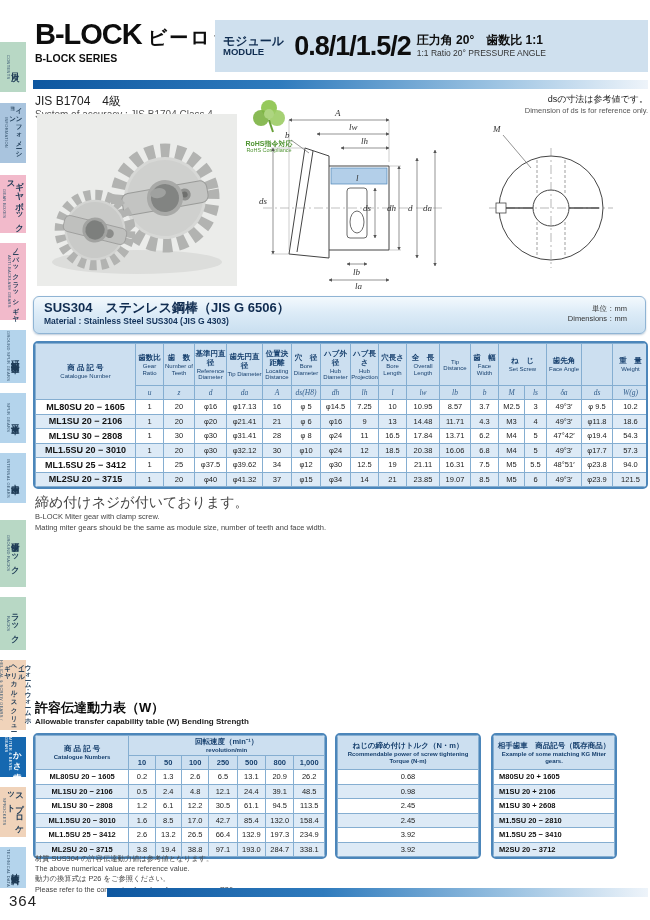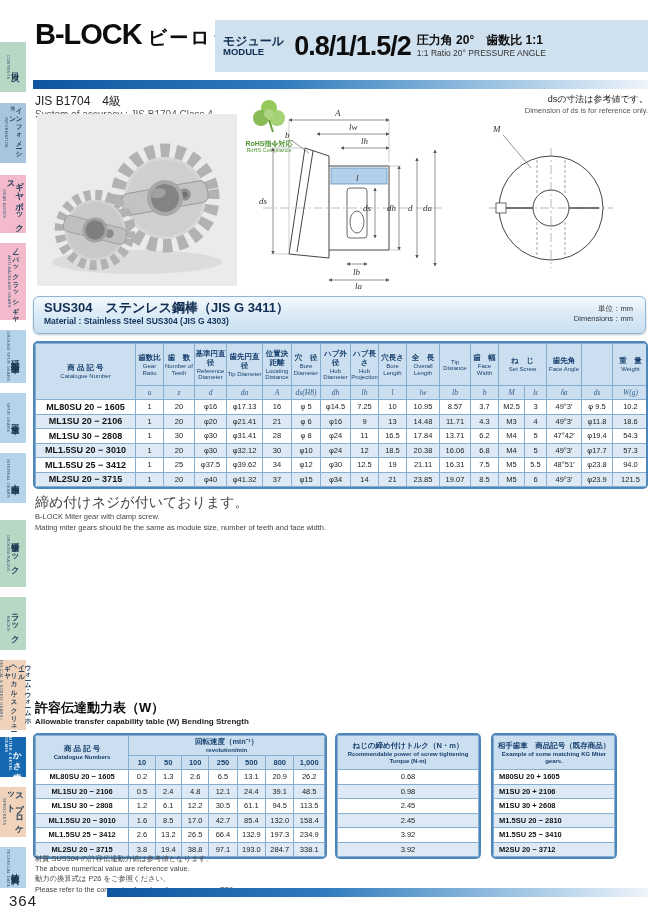--- a/index.html
+++ b/index.html
@@ -54,21 +54,21 @@
   #drawing{position:absolute;left:208px;top:104px;width:407px;height:186px;}
   .dim-label{font-family:"Liberation Serif",serif;font-style:italic;font-size:9px;fill:#333;}
   .dim-line{stroke:#666;stroke-width:.7;}
   .ext-line{stroke:#999;stroke-width:.5;}
   .part-line{stroke:#444;stroke-width:1;fill:none;}
 
   #material-bar{position:absolute;left:0;top:296px;width:611px;height:36px;border:1.5px solid #8fb4d4;border-radius:6px;
     background:linear-gradient(180deg,#f3f9fd 0%,#dcebf7 45%,#c9dff0 100%);box-shadow:0 1px 2px rgba(60,100,140,.35);}
   #material-bar .t-jp{font-size:13px;font-weight:bold;color:#102c50;margin:4px 0 0 10px;line-height:1.15;}
   #material-bar .t-en{font-size:8.5px;font-weight:bold;color:#12325a;margin-left:10px;}
-  #material-bar .units{position:absolute;right:12px;top:7px;text-align:right;font-size:7.5px;color:#333;line-height:1.35;}
+  #material-bar .units{position:absolute;right:18px;top:7px;text-align:right;font-size:7.5px;color:#333;line-height:1.35;}
 
   .tbl-wrap{border:2px solid #4c86ba;border-radius:5px;overflow:hidden;background:#fff;}
   table{border-collapse:collapse;table-layout:fixed;width:100%;}
   th,td{border:1px solid #85aed1;padding:0;margin:0;}
   thead th{background:#ccdff0;vertical-align:middle;}
   .hjp{font-size:7.5px;font-weight:bold;color:#17406e;line-height:1.2;}
   .hen{font-size:6px;font-weight:normal;color:#17406e;line-height:1.05;margin-top:1px;}
   .sym{font-family:"Liberation Serif",serif;font-style:italic;font-size:7.5px;color:#35608e;text-align:center;height:13px;background:#ccdff0;}
   td.data{font-size:7.5px;color:#222;text-align:center;height:13.5px;white-space:nowrap;}
   td.cat-cell{font-size:9px;font-weight:bold;color:#111;text-align:center;white-space:nowrap;}
@@ -154,20 +154,21 @@
     <div class="side-tab c-ltblue" style="top: 847px; height: 41px;">
       <span class="tab-en">TECHNICAL DATA</span>
       <span class="tab-jp">技術資料</span>
     </div>
   </div>
 
 <div id="main">
 
   <div id="title-block">
     <span id="main-title">B-LOCK</span><span id="main-title-kana">ビーロック</span>
+    <div id="series">B-LOCK SERIES</div>
   </div>
 
   <div id="module-strip">
     <div id="module-label">
       <div class="jp">モジュール</div>
       <div class="en">MODULE</div>
     </div>
     <div id="module-values">0.8/1/1.5/2</div>
     <div id="pressure">
       <div class="jp">圧力角 20°　歯数比 1:1</div>
@@ -285,21 +286,21 @@
     <rect x="255" y="99" width="10" height="10" fill="#fff" stroke="#444" stroke-width=".8"></rect>
     <line x1="296" y1="56" x2="296" y2="90" stroke="#777" stroke-width=".7" stroke-dasharray="3 2"></line>
     <line x1="324" y1="56" x2="324" y2="90" stroke="#777" stroke-width=".7" stroke-dasharray="3 2"></line>
     <line x1="296" y1="118" x2="296" y2="152" stroke="#777" stroke-width=".7" stroke-dasharray="3 2"></line>
     <line x1="324" y1="118" x2="324" y2="152" stroke="#777" stroke-width=".7" stroke-dasharray="3 2"></line>
     <text class="dim-label" x="252" y="28">M</text>
     <line class="dim-line" x1="262" y1="31" x2="290" y2="64"></line>
   </svg>
 
   <div id="material-bar">
-    <div class="t-jp">SUS304　ステンレス鋼棒（JIS G 3411）</div>
+    <div class="t-jp">SUS304　ステンレス鋼棒（JIS G 6506）</div>
     <div class="t-en">Material : Stainless Steel SUS304 (JIS G 4303)</div>
     <div class="units">
       <div>単位：mm</div>
       <div>Dimensions：mm</div>
     </div>
   </div>
 
   <div id="spec-wrap" class="tbl-wrap">
     <table id="spec-table">
         <colgroup>

